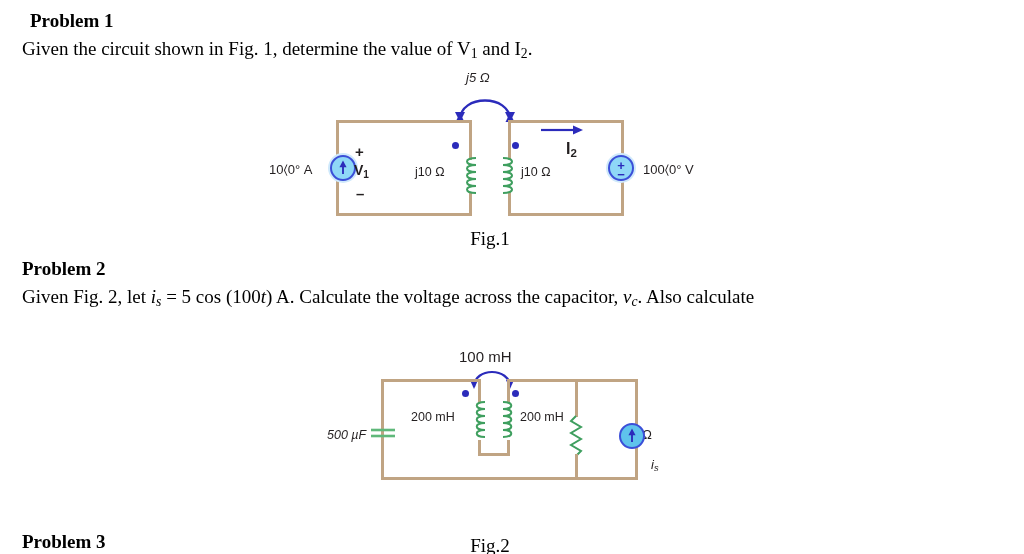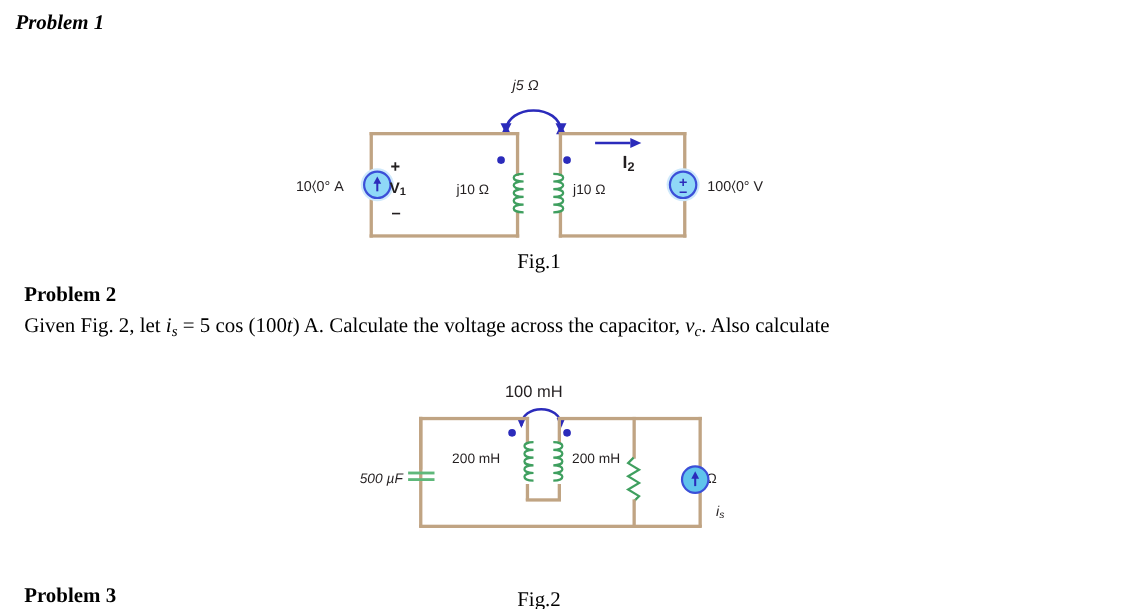--- a/index.html
+++ b/index.html
@@ -61,22 +61,25 @@
   }
 
   svg{overflow:visible;display:block;}
   .svgabs{position:absolute;}
 </style>
 </head>
 <body>
 
 <div class="page">
 
-  <div class="prob-head" style="left:14px;top:10px;font-style:italic;">Problem 1</div>
-
+  <div class="prob-head" style="left:30px;top:10px;">Problem 1</div>
+
+  <div class="prob-body" style="left:22px;top:37px;width:960px;">
+    <span>Given the circuit shown in Fig. 1, determine the value of V<sub>1</sub> and I<sub>2</sub>.</span>
+  </div>
 
   <div class="circuit" style="left:0px;top:0px;width:1024px;height:240px;">
 
     <div class="lbl it" style="left:466px;top:70px;font-size:13px;">j5 Ω</div>
 
     <svg class="svgabs" style="left:455px;top:88px;" width="70" height="36">
       <path d="M5,32 C5,6 55,6 55,32" fill="none" stroke="#2b2bbb" stroke-width="2.4"></path>
       <path d="M5,33 l-4.5,-9 l9,0 z" fill="#2b2bbb" transform="translate(0,2) rotate(180,5,28)"></path>
       <path d="M55,33 l-4.5,-9 l9,0 z" fill="#2b2bbb" transform="translate(0,2) rotate(180,55,28)"></path>
     </svg>

